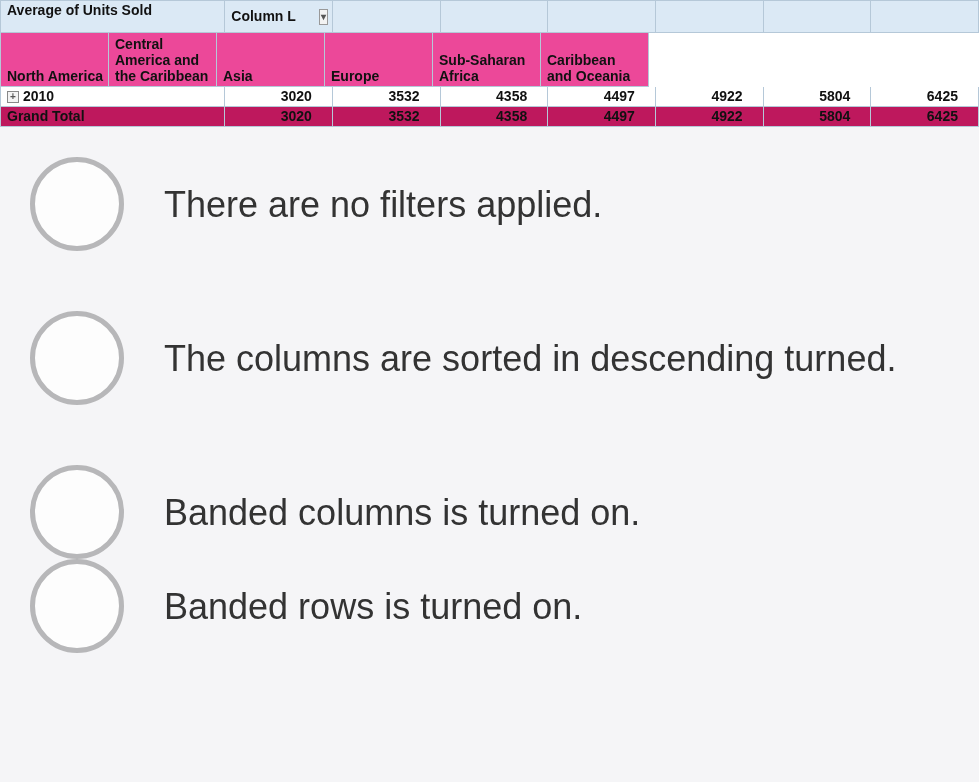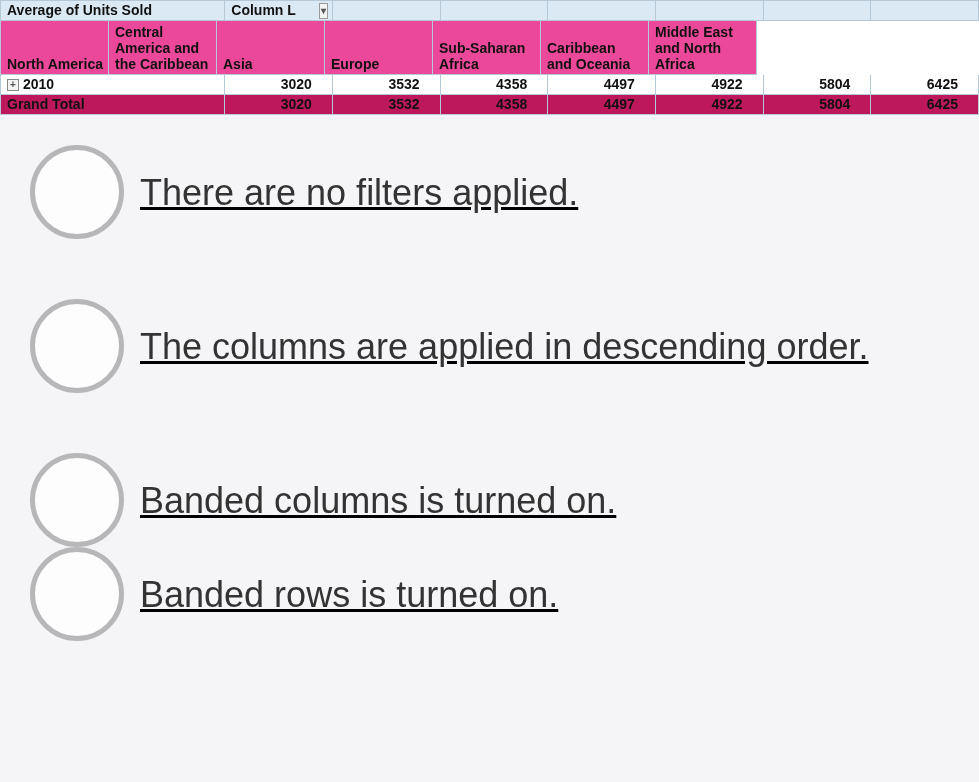--- a/index.html
+++ b/index.html
@@ -45,34 +45,33 @@
     justify-content: center;
     width: 16px; height: 16px;
     border: 1px solid #999;
     background: #f3f3f3;
     font-size: 10px;
     color: #555;
     margin-left: 4px;
     vertical-align: middle;
   }
   .expand-icon { width: 12px; height: 12px; border-color:#888; font-size:10px; margin-right:4px; margin-left:0; }
-  .top-row { height: 20px; }
+  .top-row { height: 32px; }
   .hdr-three { height: 54px; align-items: flex-end; display:flex; white-space: normal; line-height: 16px; padding-bottom: 2px;}
   .first-hdr-bottom { display:flex; align-items:flex-end; justify-content:space-between;}
 
   
   .answers {
     padding: 30px 30px 0 30px;
   }
   .answer {
     display: flex;
     align-items: center;
-    gap: 16px;
+    gap: 40px;
     margin-bottom: 60px;
-    text-decoration: underline;
   }
   .radio {
     width: 94px; height: 94px;
     border-radius: 50%;
     border: 5px solid #b7b7b9;
     background: #fdfdfd;
     flex: 0 0 94px;
   }
   .atext {
     font-size: 36px;
@@ -99,21 +98,20 @@
     <div class="cell hdr-blue col-rest"></div>
   </div>
 
   <div class="pivot-row">
     <div class="cell hdr-white col-rest hdr-three">North America</div>
     <div class="cell hdr-white col-rest hdr-three">Central America and the Caribbean</div>
     <div class="cell hdr-white col-rest hdr-three">Asia</div>
     <div class="cell hdr-white col-rest hdr-three">Europe</div>
     <div class="cell hdr-white col-rest hdr-three">Sub-Saharan Africa</div>
     <div class="cell hdr-white col-rest hdr-three">Caribbean and Oceania</div>
-    <div class="cell hdr-white col-rest hdr-three">Middle East and North Africa</div>
   </div>
 
   <div class="pivot-row">
     <div class="cell col-first rowlabel" style="display:flex;align-items:center;">
       <span class="expand-icon">+</span>
       <span>2010</span>
     </div>
     <div class="cell col-rest num">3020</div>
     <div class="cell col-rest num">3532</div>
     <div class="cell col-rest num">4358</div>
@@ -136,21 +134,21 @@
 
 </div>
 
 <div class="answers">
   <div class="answer">
     <div class="radio"></div>
     <div class="atext">There are no filters applied.</div>
   </div>
   <div class="answer">
     <div class="radio"></div>
-    <div class="atext">The columns are applied in descending order.</div>
+    <div class="atext">The columns are sorted in descending turned.</div>
   </div>
   <div class="answer" style="margin-bottom:0;">
     <div class="radio"></div>
     <div class="atext">Banded columns is turned on.</div>
   </div>
   <div class="answer">
     <div class="radio"></div>
     <div class="atext">Banded rows is turned on.</div>
   </div>
 </div>

